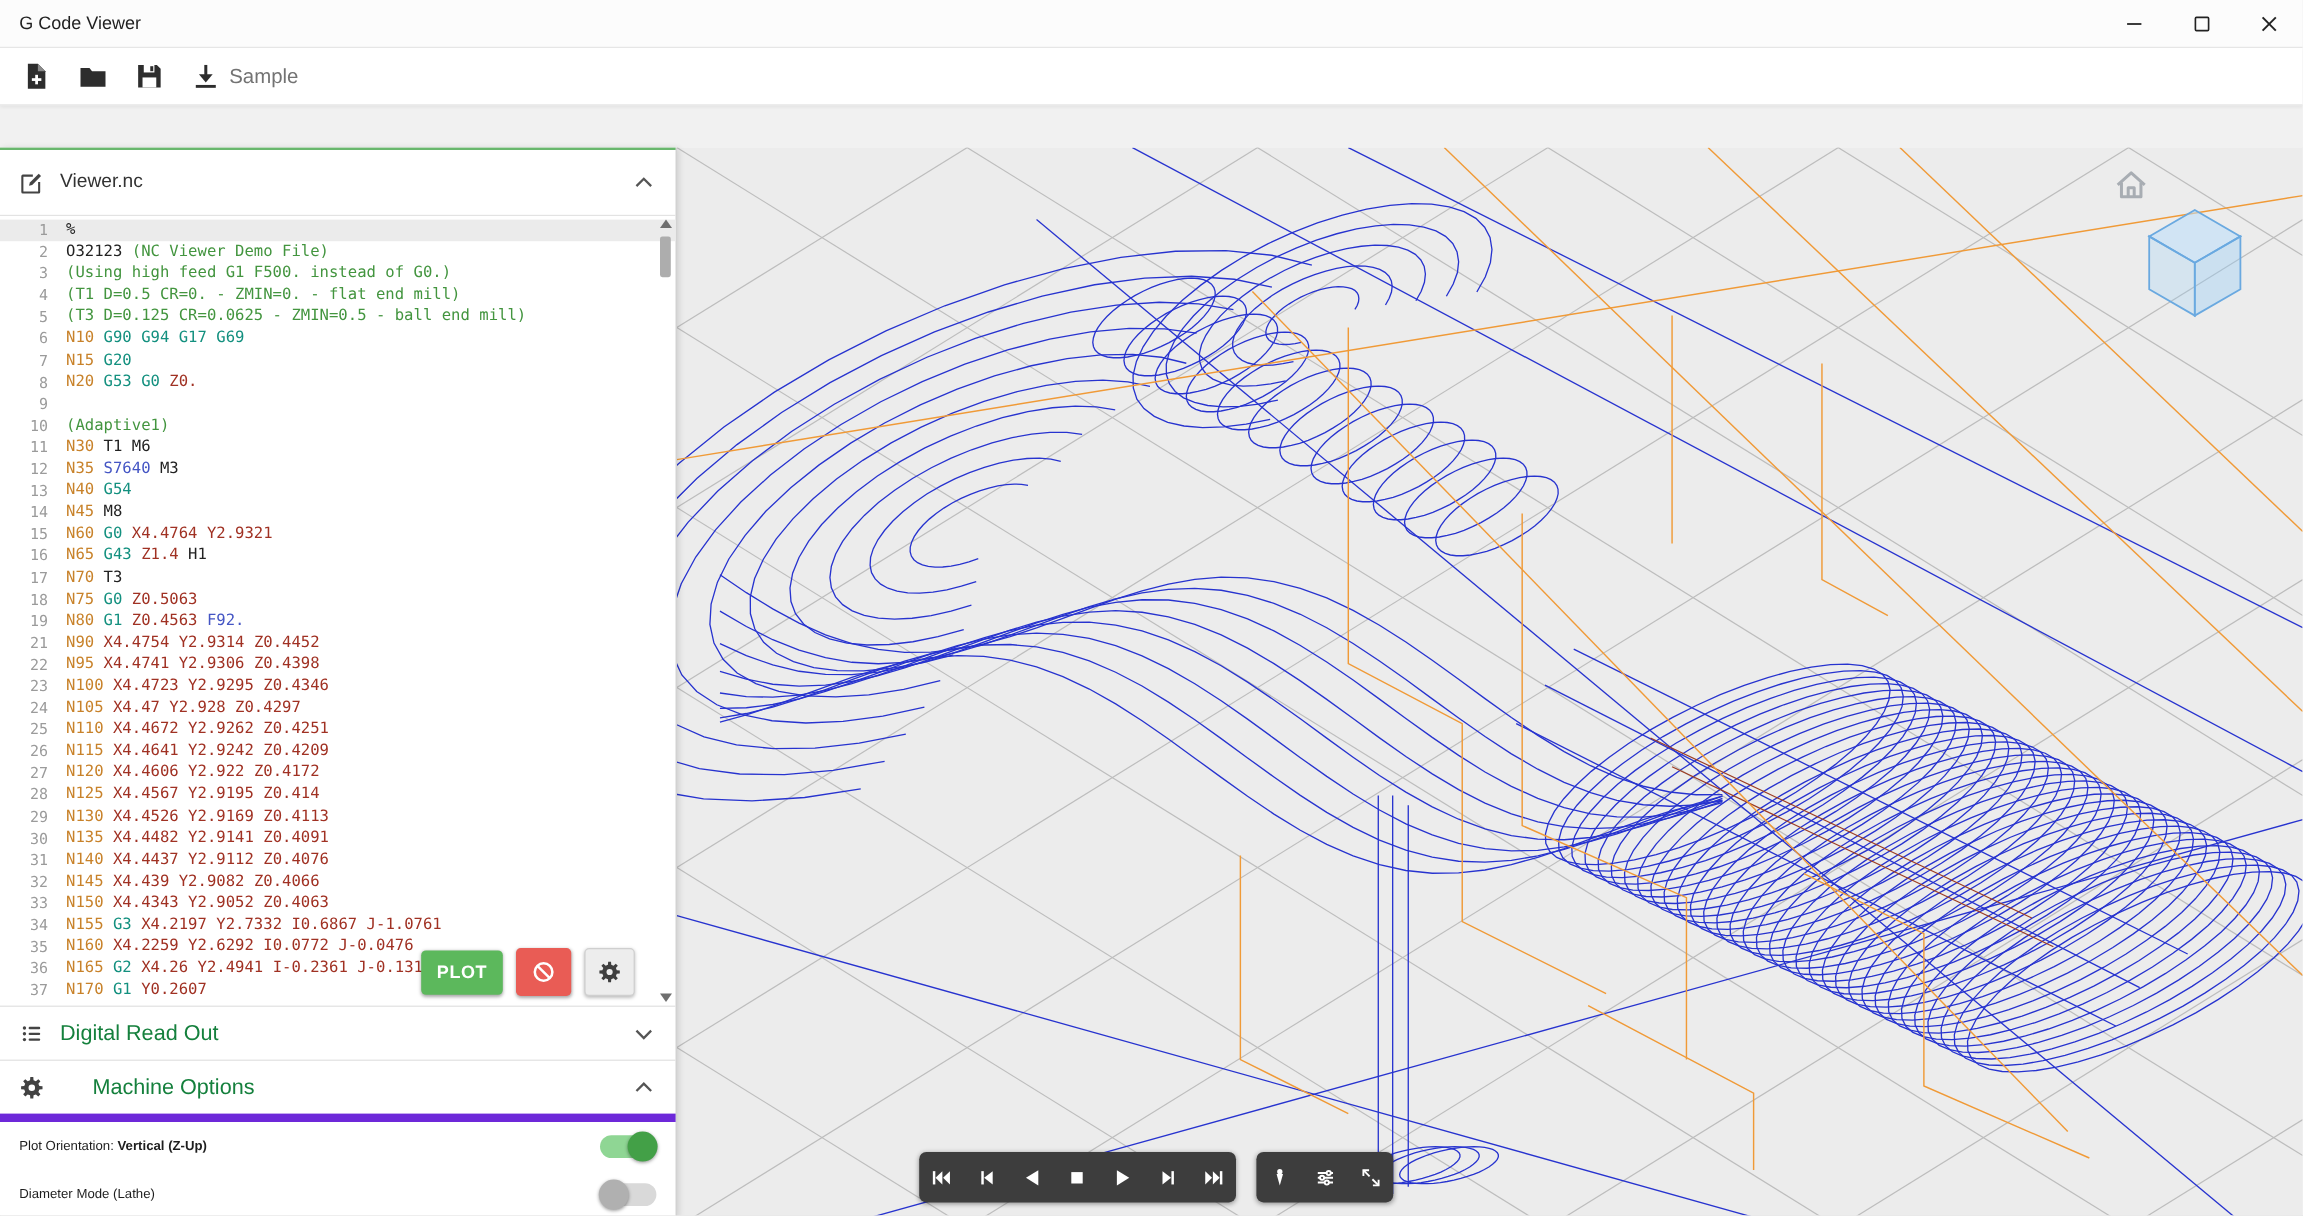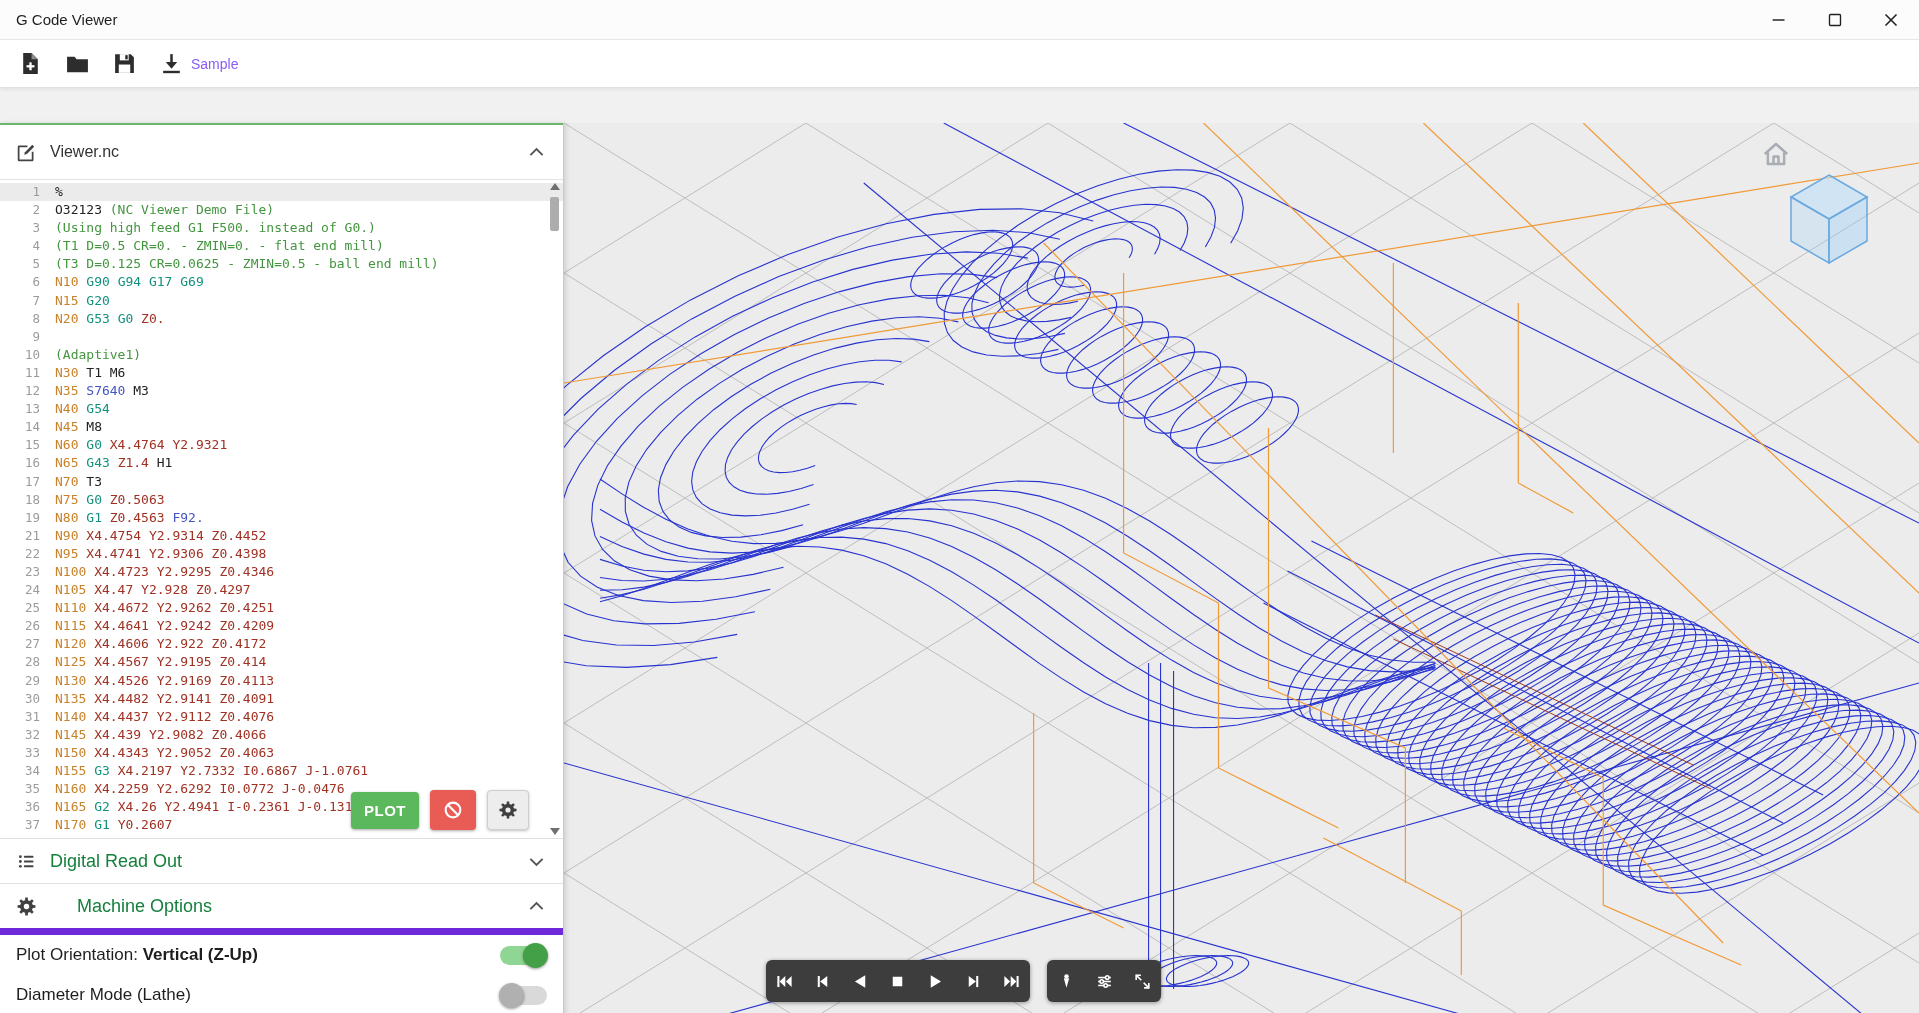--- a/index.html
+++ b/index.html
@@ -17,21 +17,21 @@
   .win-controls{margin-left:auto;display:flex;height:100%;}
   .winbtn{width:56px;height:100%;display:flex;align-items:center;justify-content:center;}
   .winbtn [data-icon]{width:22px;height:22px;}
 
   
   .toolbar{height:47px;display:flex;align-items:center;gap:10px;padding-left:12px;
            background:#fff;border-bottom:1px solid #e0e0e0;box-shadow:0 2px 3px rgba(0,0,0,.06);
            position:relative;z-index:5;}
   .tbtn{display:inline-flex;align-items:center;gap:7px;padding:6px;}
   .tbtn [data-icon]{width:25px;height:25px;}
-  .tlabel{font-size:14px;color:#8b5cf6;}
+  .tlabel{font-size:17px;color:#737373;}
 
   .substrip{height:35px;background:#f1f1f1;}
 
   
   .main{display:flex;height:892px;}
   .panel{width:563px;min-width:563px;background:#fff;display:flex;flex-direction:column;
          border-right:1px solid #c9c9c9;position:relative;z-index:4;
          box-shadow:2px 0 5px rgba(0,0,0,.12);}
 
   .file-header{height:54px;display:flex;align-items:center;gap:13px;padding-left:16px;
@@ -70,21 +70,21 @@
             display:flex;align-items:center;justify-content:center;box-shadow:0 1px 3px rgba(0,0,0,.25);}
   .gear-btn [data-icon]{width:20px;height:20px;}
 
   
   .sec-header{height:44px;display:flex;align-items:center;gap:13px;padding-left:16px;
               border-top:1px solid #e0e0e0;}
   .sec-header.last{border-bottom:7px solid #6d28d9;gap:40px;}
   .sec-header [data-icon]{width:21px;height:21px;}
   .sec-title{font-size:18px;color:#15803d;}
 
-  .opt-row{height:40px;display:flex;align-items:center;padding:0 16px;font-size:17px;color:#1e1e1e;}
+  .opt-row{height:40px;display:flex;align-items:center;padding:0 16px;font-size:11px;color:#1e1e1e;}
   .opt-label b{font-weight:bold;}
   .switch{margin-left:auto;position:relative;width:47px;height:19px;border-radius:10px;
           background:#d9d9d9;flex:none;}
   .switch .knob{position:absolute;top:-3px;left:-1px;width:25px;height:25px;border-radius:50%;
                 background:#b0b0b0;box-shadow:0 1px 3px rgba(0,0,0,.4);}
   .switch.on{background:#8fd694;}
   .switch.on .knob{left:23px;background:var(--toggle-on);}
 
   
   .viewport{flex:1;position:relative;background:#ececec;overflow:hidden;}

